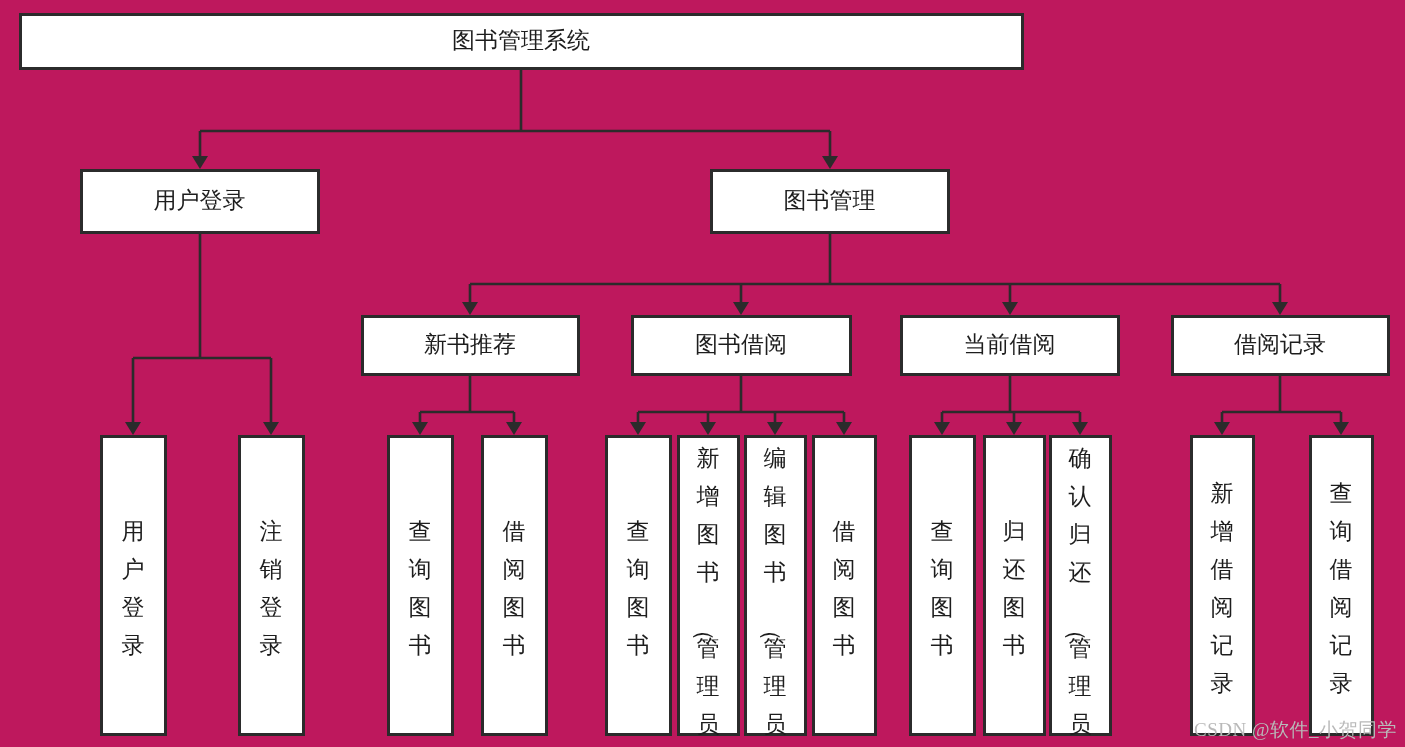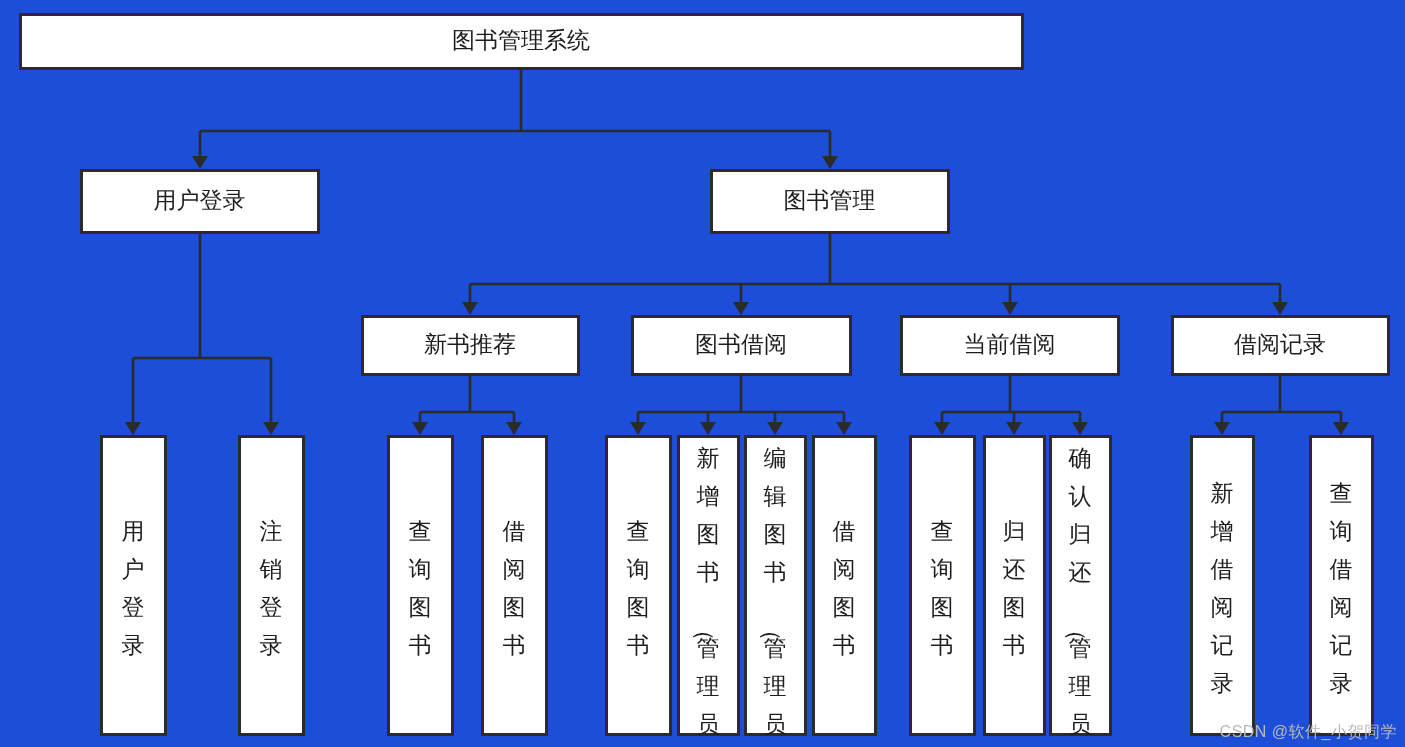--- a/index.html
+++ b/index.html
@@ -1,30 +1,30 @@
 <!DOCTYPE html>
 <html><head>
 <meta charset="utf-8">
 <style>
   html,body{margin:0;padding:0;background:#ffffff;}
   body{width:1405px;height:747px;overflow:hidden;
        font-family:"Liberation Sans","DejaVu Sans",sans-serif;}
-  #stage{position:relative;width:1405px;height:747px;background:#1d4ed8;}
+  #stage{position:relative;width:1405px;height:747px;background:#be185d;}
   svg#diagram{position:absolute;left:0;top:0;width:1405px;height:747px;}
   .node-box{fill:#ffffff;stroke:#2b2b2b;stroke-width:3;}
   .edge{fill:none;stroke:#2b2b2b;stroke-width:2.6;}
   .arrow-head{fill:#2b2b2b;stroke:none;}
   .node-label{font-family:"Liberation Sans","DejaVu Sans",sans-serif;
               font-size:23px;fill:#1d1d1d;text-anchor:middle;
               dominant-baseline:middle;}
   .leaf-label{font-family:"Liberation Sans","DejaVu Sans",sans-serif;
               font-size:23px;fill:#1d1d1d;text-anchor:middle;}
   .watermark{position:absolute;right:8px;bottom:4px;
-             font-family:Liberation Sans, sans-serif;
-             font-size:16px;color:#b9b9b9;white-space:nowrap;
+             font-family:Liberation Serif, serif;
+             font-size:19px;color:#b9b9b9;white-space:nowrap;
              letter-spacing:0.5px;pointer-events:none;}
 </style>
 </head>
 <body>
 
 <div id="stage">
   <svg id="diagram" viewBox="0 0 1405 747" xmlns="http://www.w3.org/2000/svg">
     <g id="edge-layer">
         <path class="edge" d="M521,68 V131"></path>
         <path class="edge" d="M200,131 H830"></path>

